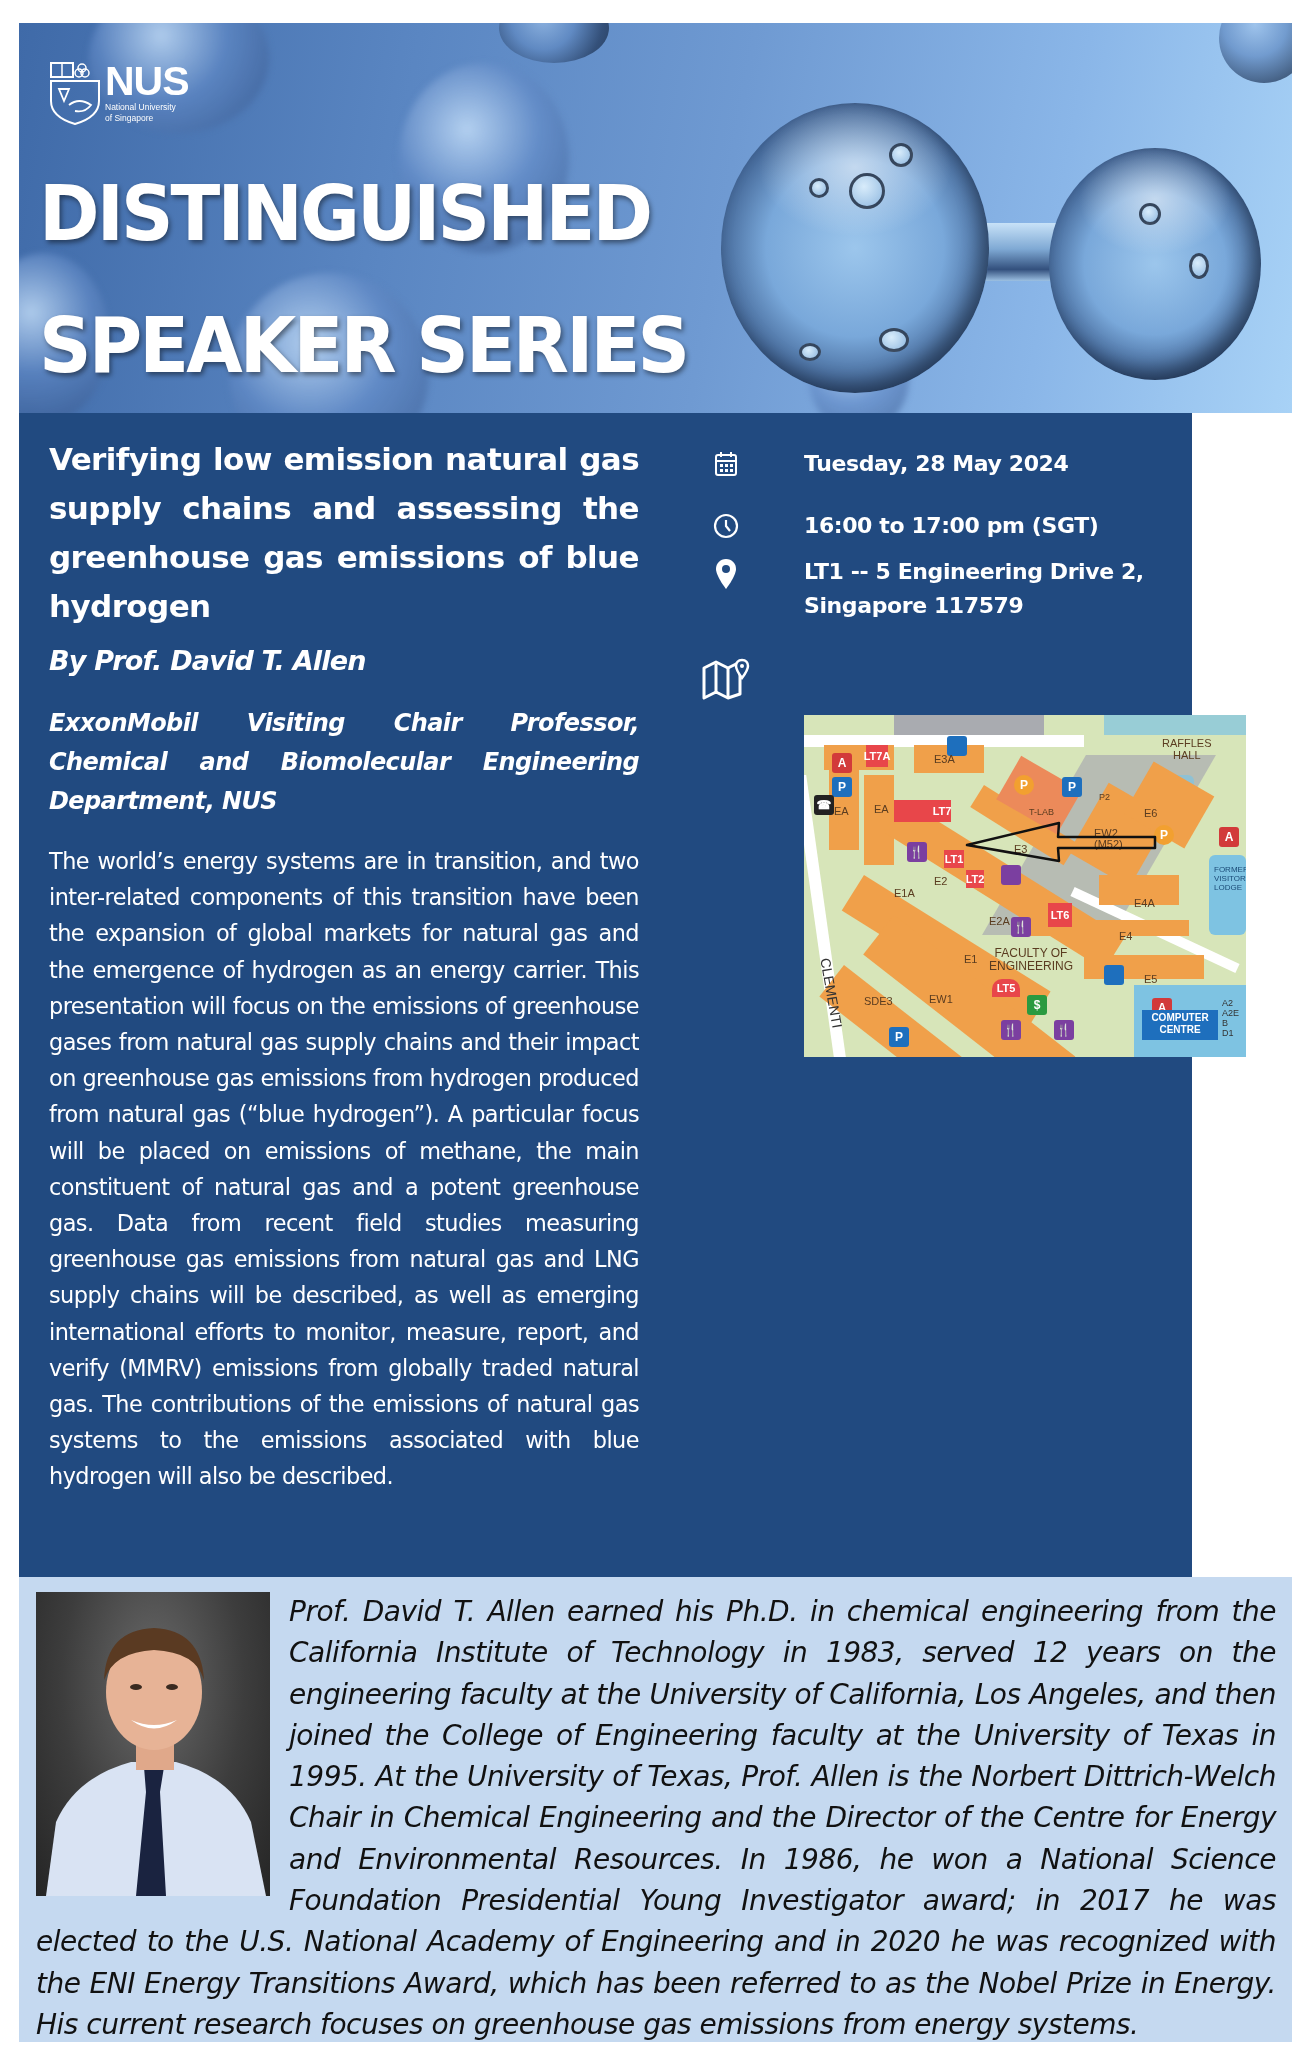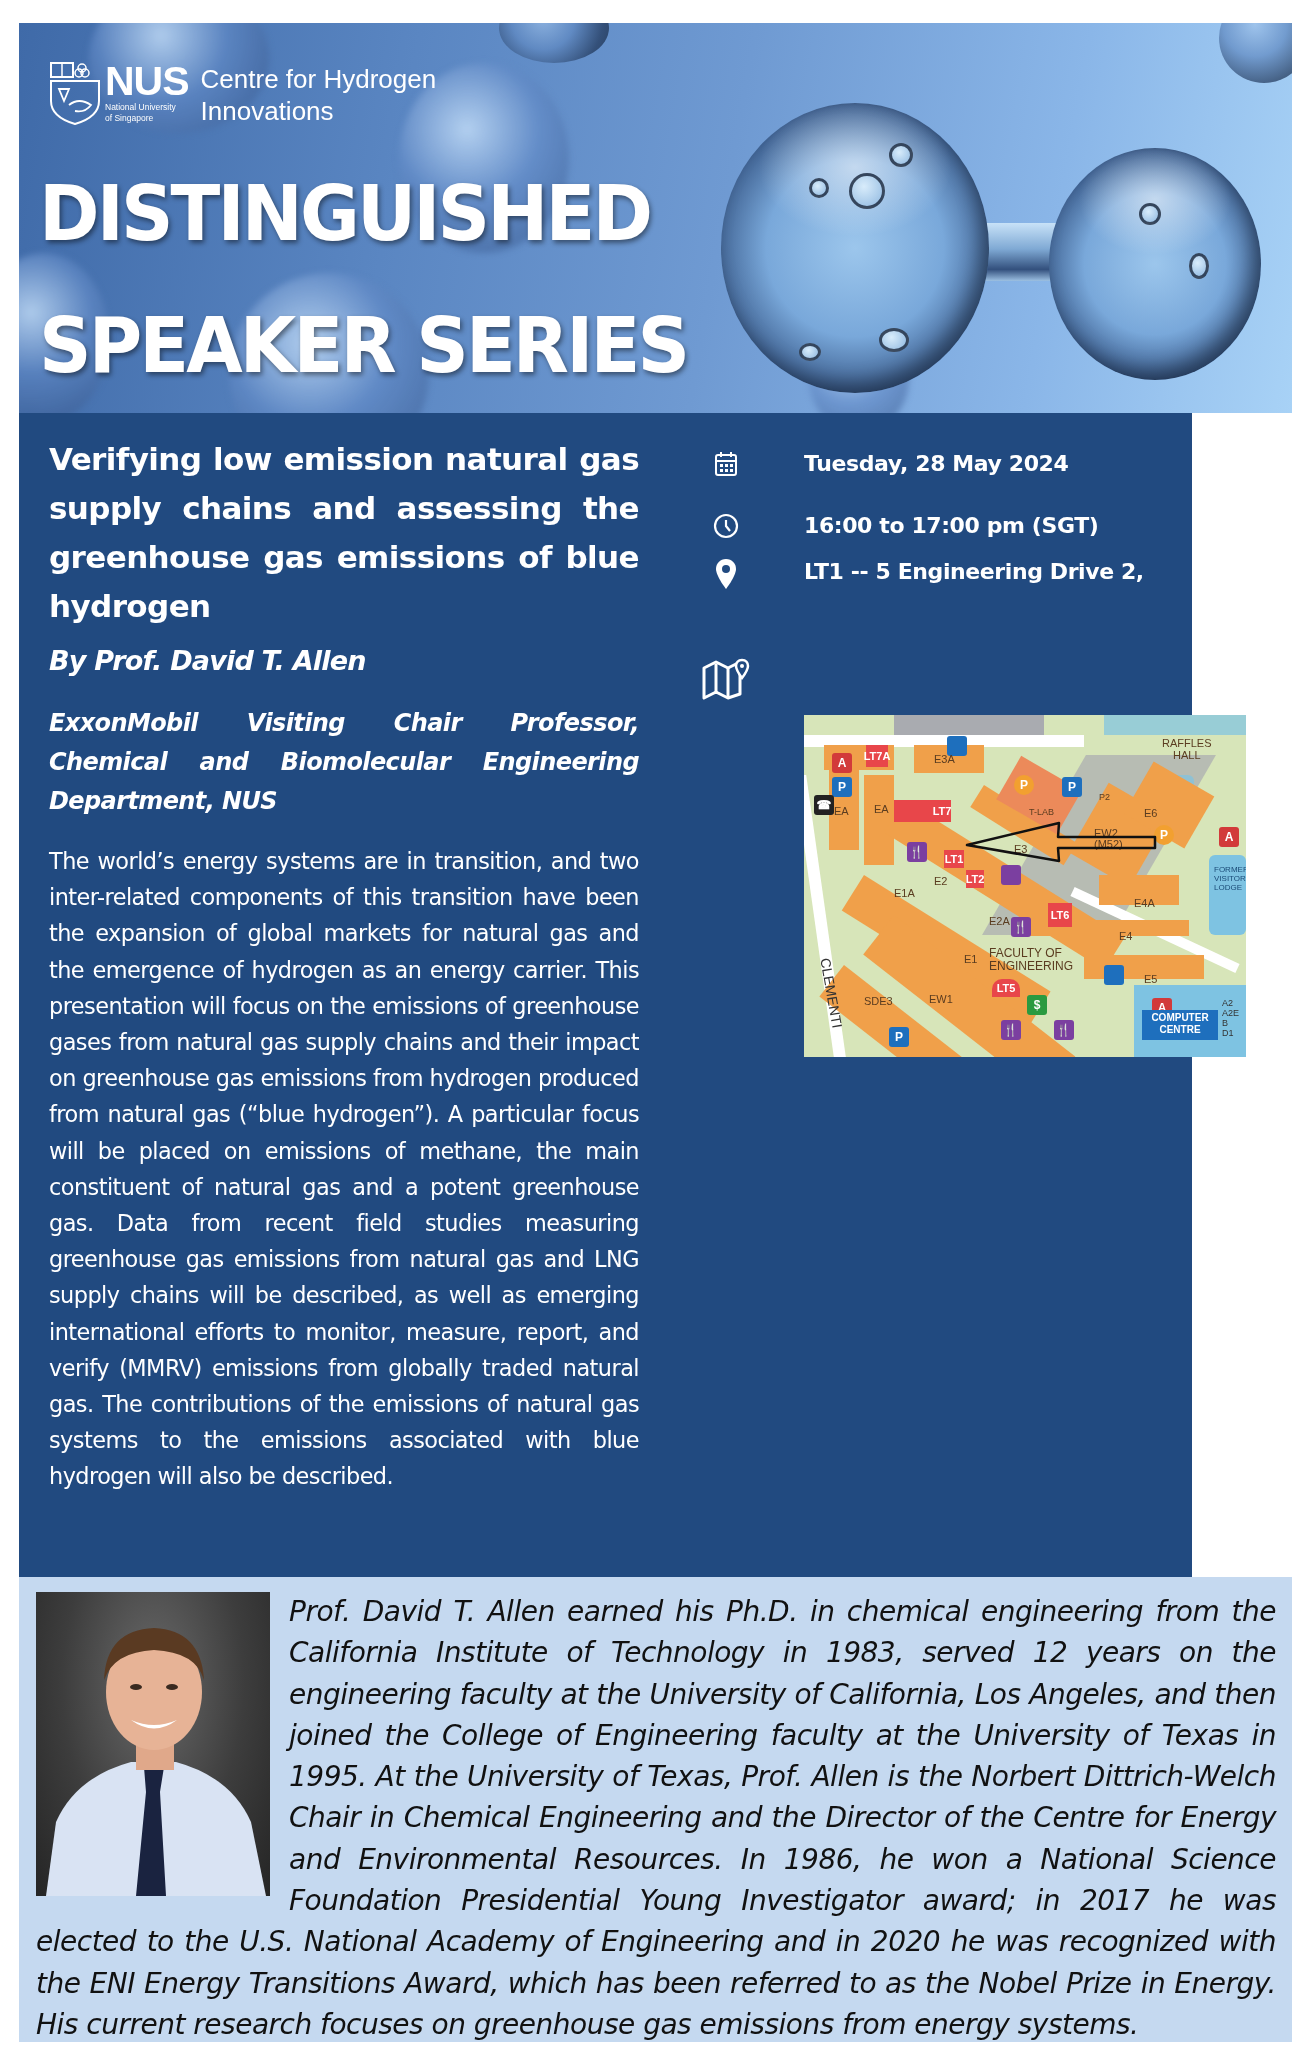--- a/index.html
+++ b/index.html
@@ -128,24 +128,20 @@
           <path d="M2 20 H50 V40 Q50 56 26 63 Q2 56 2 40 Z" fill="none" stroke="#fff" stroke-width="2"></path>
           <path d="M10 28 L20 28 L15 40 Z" fill="none" stroke="#fff" stroke-width="1.8"></path>
           <path d="M20 44 Q30 36 42 44 Q36 52 26 50" fill="none" stroke="#fff" stroke-width="1.8"></path>
         </svg>
       </div>
       <div class="nus-block">
         <div class="nus-word">NUS</div>
         <div class="nus-sub">National University</div>
         <div class="nus-sub">of Singapore</div>
       </div>
-      <div class="centre-name">
-        <div>Centre for Hydrogen</div>
-        <div>Innovations</div>
-      </div>
     </div>
 
     <div class="series-title">
       <div>DISTINGUISHED</div>
       <div>SPEAKER SERIES</div>
     </div>
   </div>
 
   <div class="main">
     <div class="talk-title">Verifying low emission natural gas supply chains and assessing the greenhouse gas emissions of blue hydrogen</div>
@@ -180,20 +176,21 @@
     <div class="info-text" style="top:96px;">16:00 to 17:00 pm (SGT)</div>
 
     <div class="info-icon" style="top:145px;">
       <svg width="22" height="32" viewBox="0 0 22 32">
           <path d="M11 1 C5 1 1 5.5 1 11 C1 18 11 31 11 31 C11 31 21 18 21 11 C21 5.5 17 1 11 1 Z" fill="#fff"></path>
           <circle cx="11" cy="11" r="4" fill="#214a80"></circle>
         </svg>
     </div>
     <div class="info-text" style="top:142px;">
       <div>LT1 -- 5 Engineering Drive 2,</div>
+      <div>Singapore 117579</div>
     </div>
 
     <div class="info-icon" style="top:245px;left:683px;width:50px;">
       <svg width="50" height="42" viewBox="0 0 50 42">
           <path d="M2 12 L14 6 L26 12 L38 6 V38 L26 42 L14 36 L2 42 Z" transform="translate(0,-2)" fill="none" stroke="#fff" stroke-width="3" stroke-linejoin="round"></path>
           <line x1="14" y1="6" x2="14" y2="36" stroke="#fff" stroke-width="3"></line>
           <line x1="26" y1="10" x2="26" y2="40" stroke="#fff" stroke-width="3"></line>
           <path d="M40 2 C36 2 34 5 34 8 C34 12 40 20 40 20 C40 20 46 12 46 8 C46 5 44 2 40 2 Z" fill="#214a80" stroke="#fff" stroke-width="2.5"></path>
           <circle cx="40" cy="8" r="2" fill="#fff"></circle>
         </svg>
@@ -260,21 +257,21 @@
       <div class="lbl" style="left:295px;top:77px;font-size:9px;">P2</div>
       <div class="lbl" style="left:340px;top:92px;">E6</div>
       <div class="lbl" style="left:290px;top:113px;line-height:11px;">EW2<br>(M52)</div>
       <div class="lbl" style="left:210px;top:128px;">E3</div>
       <div class="lbl" style="left:130px;top:160px;">E2</div>
       <div class="lbl" style="left:90px;top:172px;">E1A</div>
       <div class="lbl" style="left:330px;top:182px;">E4A</div>
       <div class="lbl" style="left:185px;top:200px;">E2A</div>
       <div class="lbl" style="left:315px;top:215px;">E4</div>
       <div class="lbl" style="left:160px;top:238px;">E1</div>
-      <div class="lbl" style="left:185px;top:232px;font-size:12px;line-height:13px;text-align:left;">FACULTY OF<br>ENGINEERING</div>
+      <div class="lbl" style="left:185px;top:232px;font-size:12px;line-height:13px;text-align:center;">FACULTY OF<br>ENGINEERING</div>
       <div class="lbl" style="left:125px;top:278px;">EW1</div>
       <div class="lbl" style="left:60px;top:280px;">SDE3</div>
       <div class="lbl" style="left:340px;top:258px;">E5</div>
       <div class="lbl" style="left:410px;top:150px;font-size:8px;line-height:9px;color:#1b4b77;">FORMER<br>VISITORS<br>LODGE</div>
       <div class="lbl" style="left:-8px;top:270px;font-size:14px;transform:rotate(80deg);color:#333;">CLEMENTI</div>
       <div class="lbl" style="left:418px;top:283px;font-size:9px;line-height:10px;color:#333;">A2<br>A2E<br>B<br>D1</div>
 
       <svg style="position:absolute;left:0;top:0;" width="442" height="342" viewBox="0 0 442 342">
         <path d="M163 130 L255 108 L254 122 L351 122 L351 133 L254 133 L255 146 Z" fill="none" stroke="#111" stroke-width="2.5" stroke-linejoin="round"></path>
       </svg>

